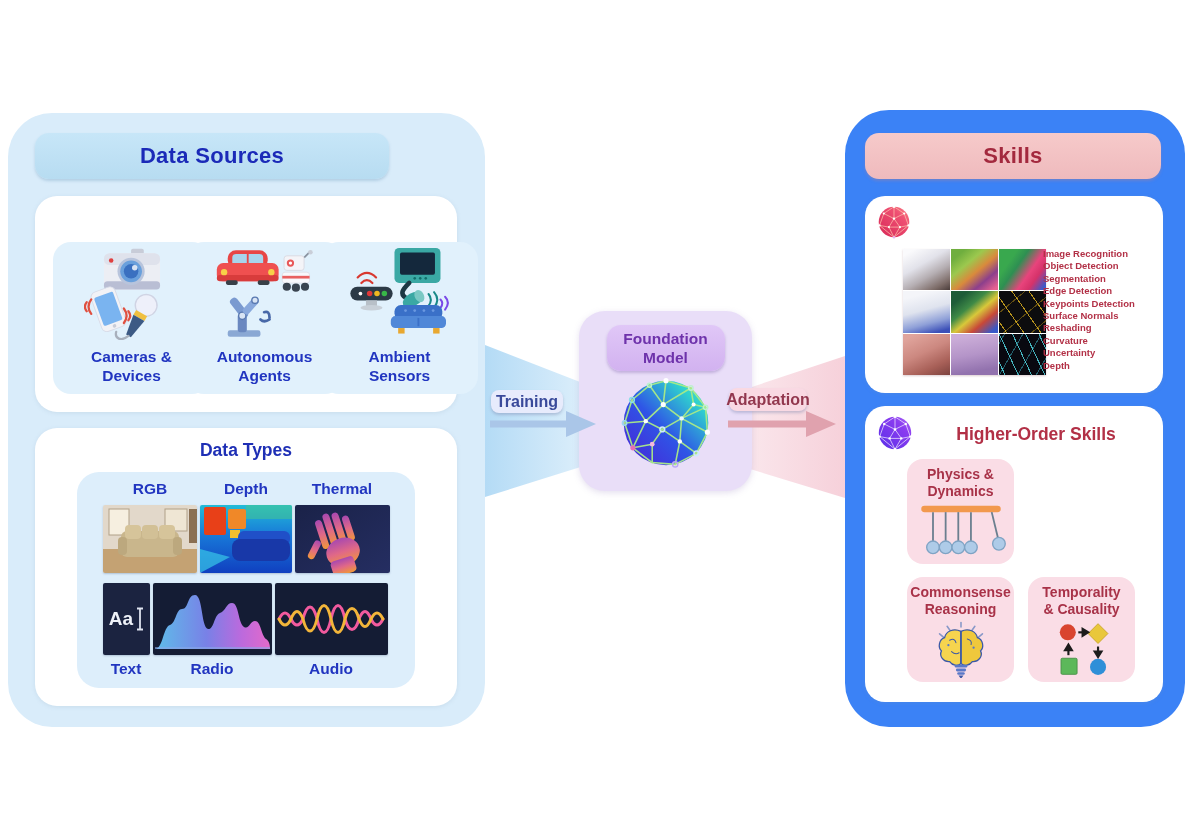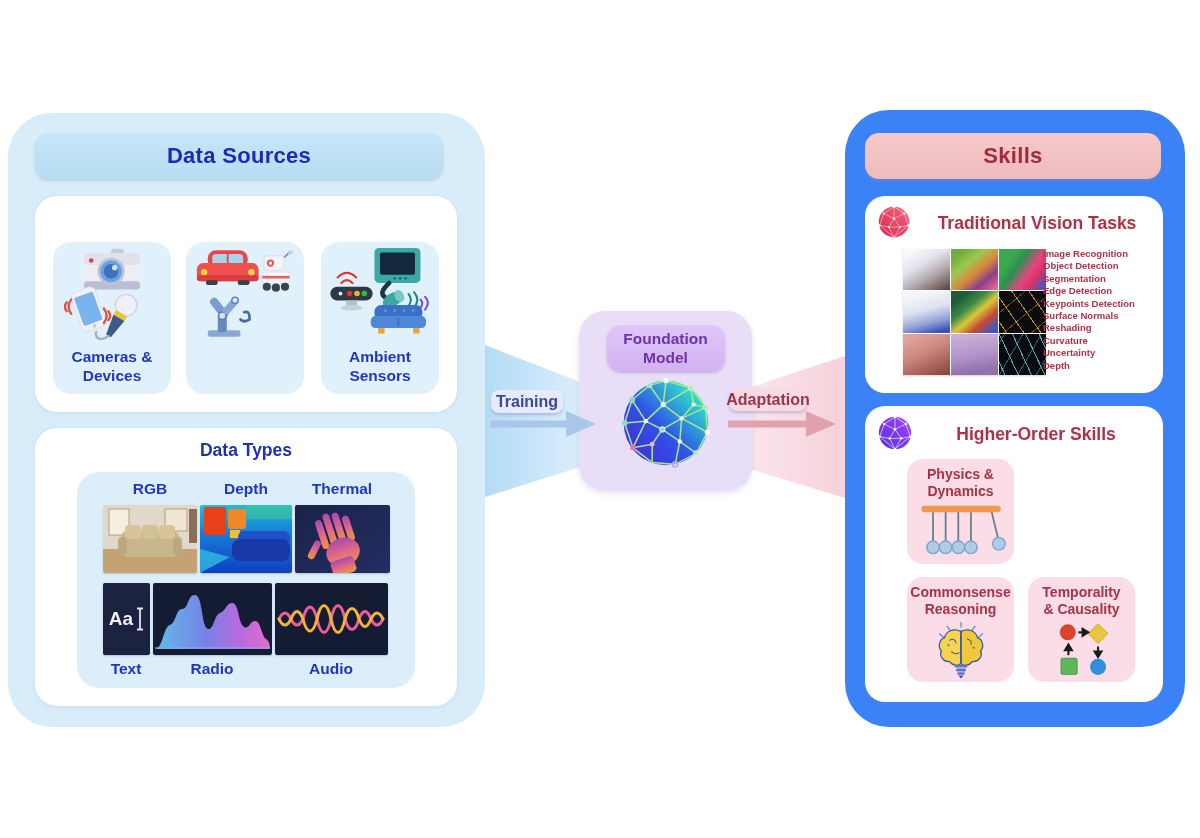--- a/index.html
+++ b/index.html
@@ -1,26 +1,26 @@
 <!DOCTYPE html>
 <html><head>
 <meta charset="utf-8">
 <style>
   html,body{margin:0;padding:0;background:#ffffff;font-family:"Liberation Sans",sans-serif;}
   #canvas{position:relative;width:1200px;height:838px;background:#ffffff;overflow:hidden;margin:0 auto;}
   .abs{position:absolute;}
 
   
   .left-panel{left:8px;top:113px;width:477px;height:614px;background:#d9ecfa;border-radius:44px;}
-  .lp-header{left:27px;top:20px;width:408px;height:46px;border-radius:14px;
+  .lp-header{left:27px;top:20px;width:354px;height:46px;border-radius:14px;
     background:linear-gradient(180deg,#c7e6f8,#b7dcf1);box-shadow:0 2px 3px rgba(110,155,190,.35);
     display:flex;align-items:center;justify-content:center;font-size:22px;font-weight:bold;color:#1b2ab8;letter-spacing:.3px;}
   .white-card{background:#ffffff;border-radius:22px;box-shadow:0 1px 4px rgba(130,155,180,.18);}
   .sec-title-blue{font-size:17.5px;font-weight:bold;color:#1e2fb5;text-align:center;}
-  .blue-card{position:absolute;width:118px;height:152px;background:#e1f1fc;border-radius:18px;}
+  .blue-card{position:absolute;width:118px;height:152px;background:#e1f1fc;border-radius:18px;padding-left:39px;}
   .blue-card .lbl{position:absolute;left:0;right:0;bottom:8px;text-align:center;
     font-size:15.5px;font-weight:bold;color:#2135c0;line-height:1.22;}
   .blue-card svg{position:absolute;left:50%;top:6px;transform:translateX(-50%);}
 
   .dt-inner{left:42px;top:44px;width:338px;height:216px;background:#ddeefb;border-radius:22px;}
   .dt-lbl{position:absolute;font-size:15.5px;font-weight:bold;color:#2135c0;transform:translateX(-50%);white-space:nowrap;}
   .dt-img{position:absolute;border-radius:2px;overflow:hidden;box-shadow:0 1px 2px rgba(90,110,140,.35);}
   .txt-tile{background:#1b2340;display:flex;align-items:center;justify-content:center;gap:3px;}
   .txt-aa{color:#eef1f8;font-size:19px;font-weight:bold;letter-spacing:0;}
 
@@ -150,20 +150,24 @@
                 <rect x="14" y="2" width="9" height="26" rx="4" fill="#7a9ad0"></rect>
               </g>
              <circle cx="16" cy="24" r="4" fill="#d8e4f4" stroke="#5878b0" stroke-width="1.5"></circle>
              <g transform="rotate(42 30 8)">
                 <rect x="26" y="4" width="8" height="22" rx="4" fill="#88a8dc"></rect>
               </g>
              <circle cx="30" cy="7" r="3.5" fill="#d8e4f4" stroke="#5878b0" stroke-width="1.5"></circle>
              <path d="M40,20 q6,-2 6,6 M46,28 q-6,4 -10,0" stroke="#4868a8" stroke-width="3" fill="none" stroke-linecap="round"></path>
             </g>
         </svg>
+        <div class="lbl">
+          <div>Autonomous</div>
+          <div>Agents</div>
+        </div>
       </div>
 
       <div class="blue-card" style="left:286px;top:46px;">
         <svg width="104" height="92" viewBox="0 0 112 100">
           <g>
               <rect x="50" y="0" width="50" height="38" rx="5" fill="#3aa8a4"></rect>
              <rect x="56" y="5" width="38" height="24" rx="2" fill="#14283c"></rect>
              <circle cx="72" cy="33" r="1.4" fill="#116e6a"></circle>
               <circle cx="78" cy="33" r="1.4" fill="#116e6a"></circle>
               <circle cx="84" cy="33" r="1.4" fill="#116e6a"></circle>
@@ -440,21 +444,20 @@
             <circle cx="8" cy="10" r="1.3"></circle>
             <circle cx="32" cy="10" r="1.3"></circle>
           <circle cx="20" cy="16" r="1.4"></circle>
             <circle cx="3" cy="24" r="1.3"></circle>
             <circle cx="37" cy="24" r="1.3"></circle>
           <circle cx="14" cy="26" r="1.3"></circle>
             <circle cx="27" cy="26" r="1.3"></circle>
             <circle cx="20" cy="38" r="1.4" fill="#e8b0f0"></circle>
           </g>
       </svg>
-      <div class="abs sec-title-red" style="left:52px;top:17px;width:240px;text-align:center;font-size:17.5px;">Traditional Vision Tasks</div>
       <div class="abs vgrid" style="left:38px;top:53px;">
         <div class="v1"></div>
         <div class="v2"></div>
         <div class="v3"></div>
         <div class="v4"></div>
         <div class="v5"></div>
         <div class="v6"></div>
         <div class="v7"></div>
         <div class="v8"></div>
         <div class="v9"></div>

